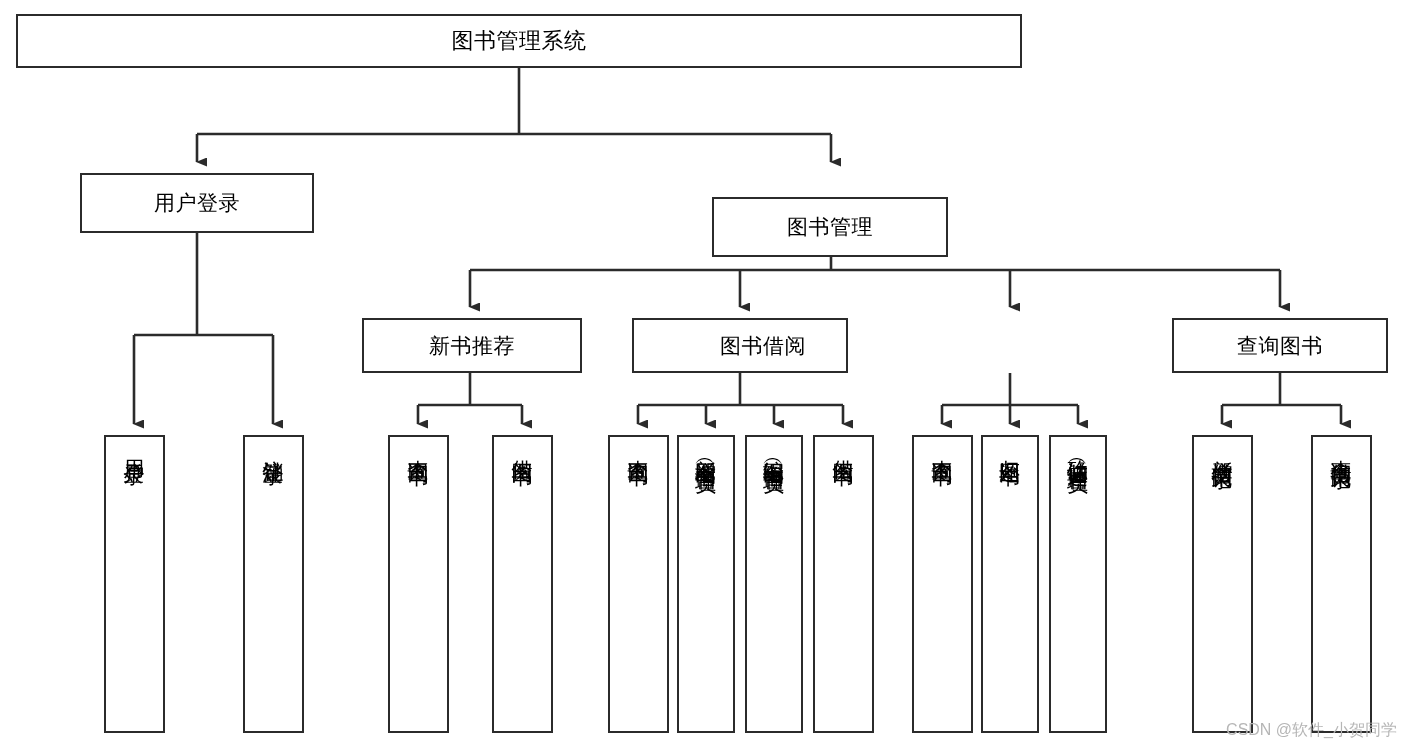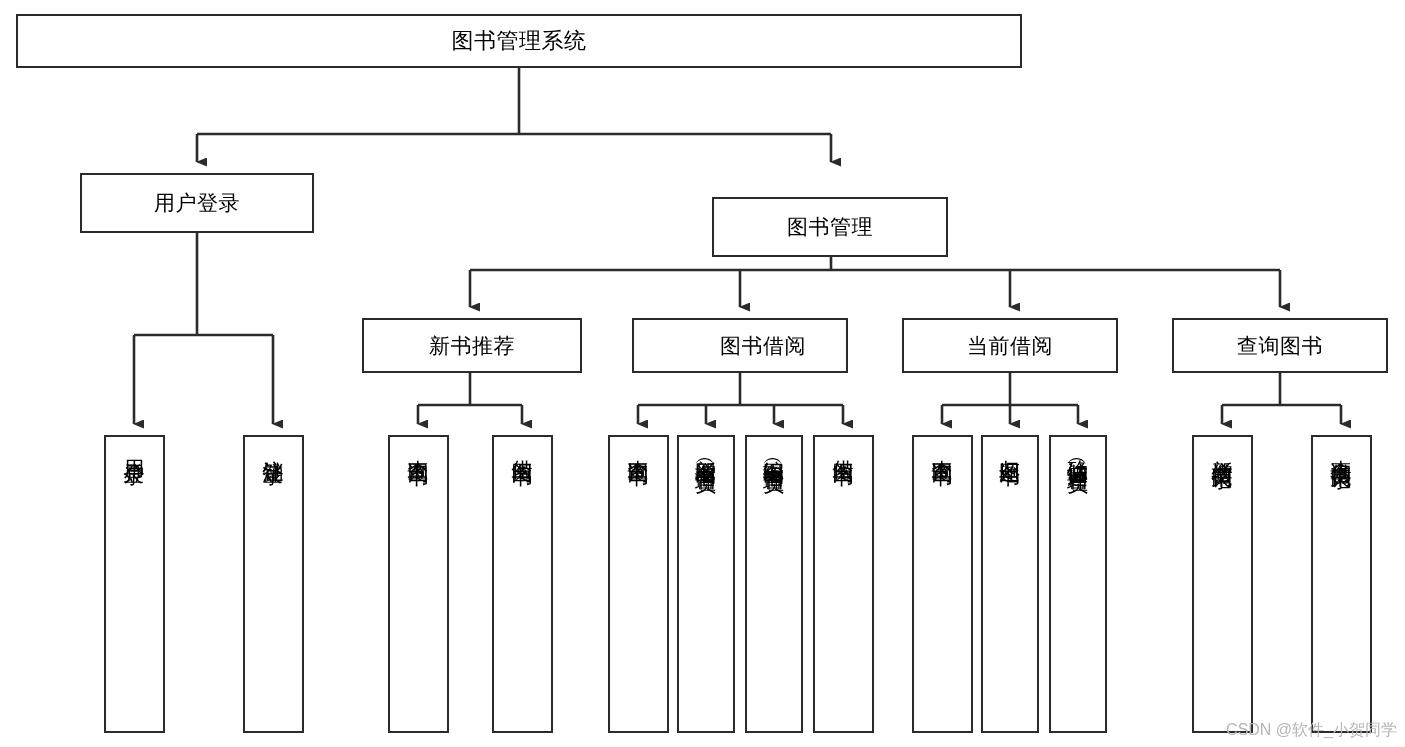--- a/index.html
+++ b/index.html
@@ -136,23 +136,20 @@
   <div class="node horiz" style="left:712px; top:173px; width:236px; height:60px;margin-top:24px;">
     <span class="node-label">图书管理</span>
   </div>
 
   <div class="node horiz" style="left:362px; top:318px; width:220px; height:55px;">
     <span class="node-label">新书推荐</span>
   </div>
   <div class="node horiz" style="left:632px; top:318px; width:216px; height:55px;padding-left:46px;">
     <span class="node-label">图书借阅</span>
   </div>
-  <div class="node horiz" style="left:902px; top:318px; width:216px; height:55px;">
-    <span class="node-label">当前借阅</span>
-  </div>
   <div class="node horiz" style="left:1172px; top:318px; width:216px; height:55px;">
     <span class="node-label">查询图书</span>
   </div>
 
   <div class="node vert" style="left:104px; top:435px; width:61px; height:298px;">
     <span class="node-label">用户登录</span>
   </div>
   <div class="node vert" style="left:243px; top:435px; width:61px; height:298px;">
     <span class="node-label">注销登录</span>
   </div>

